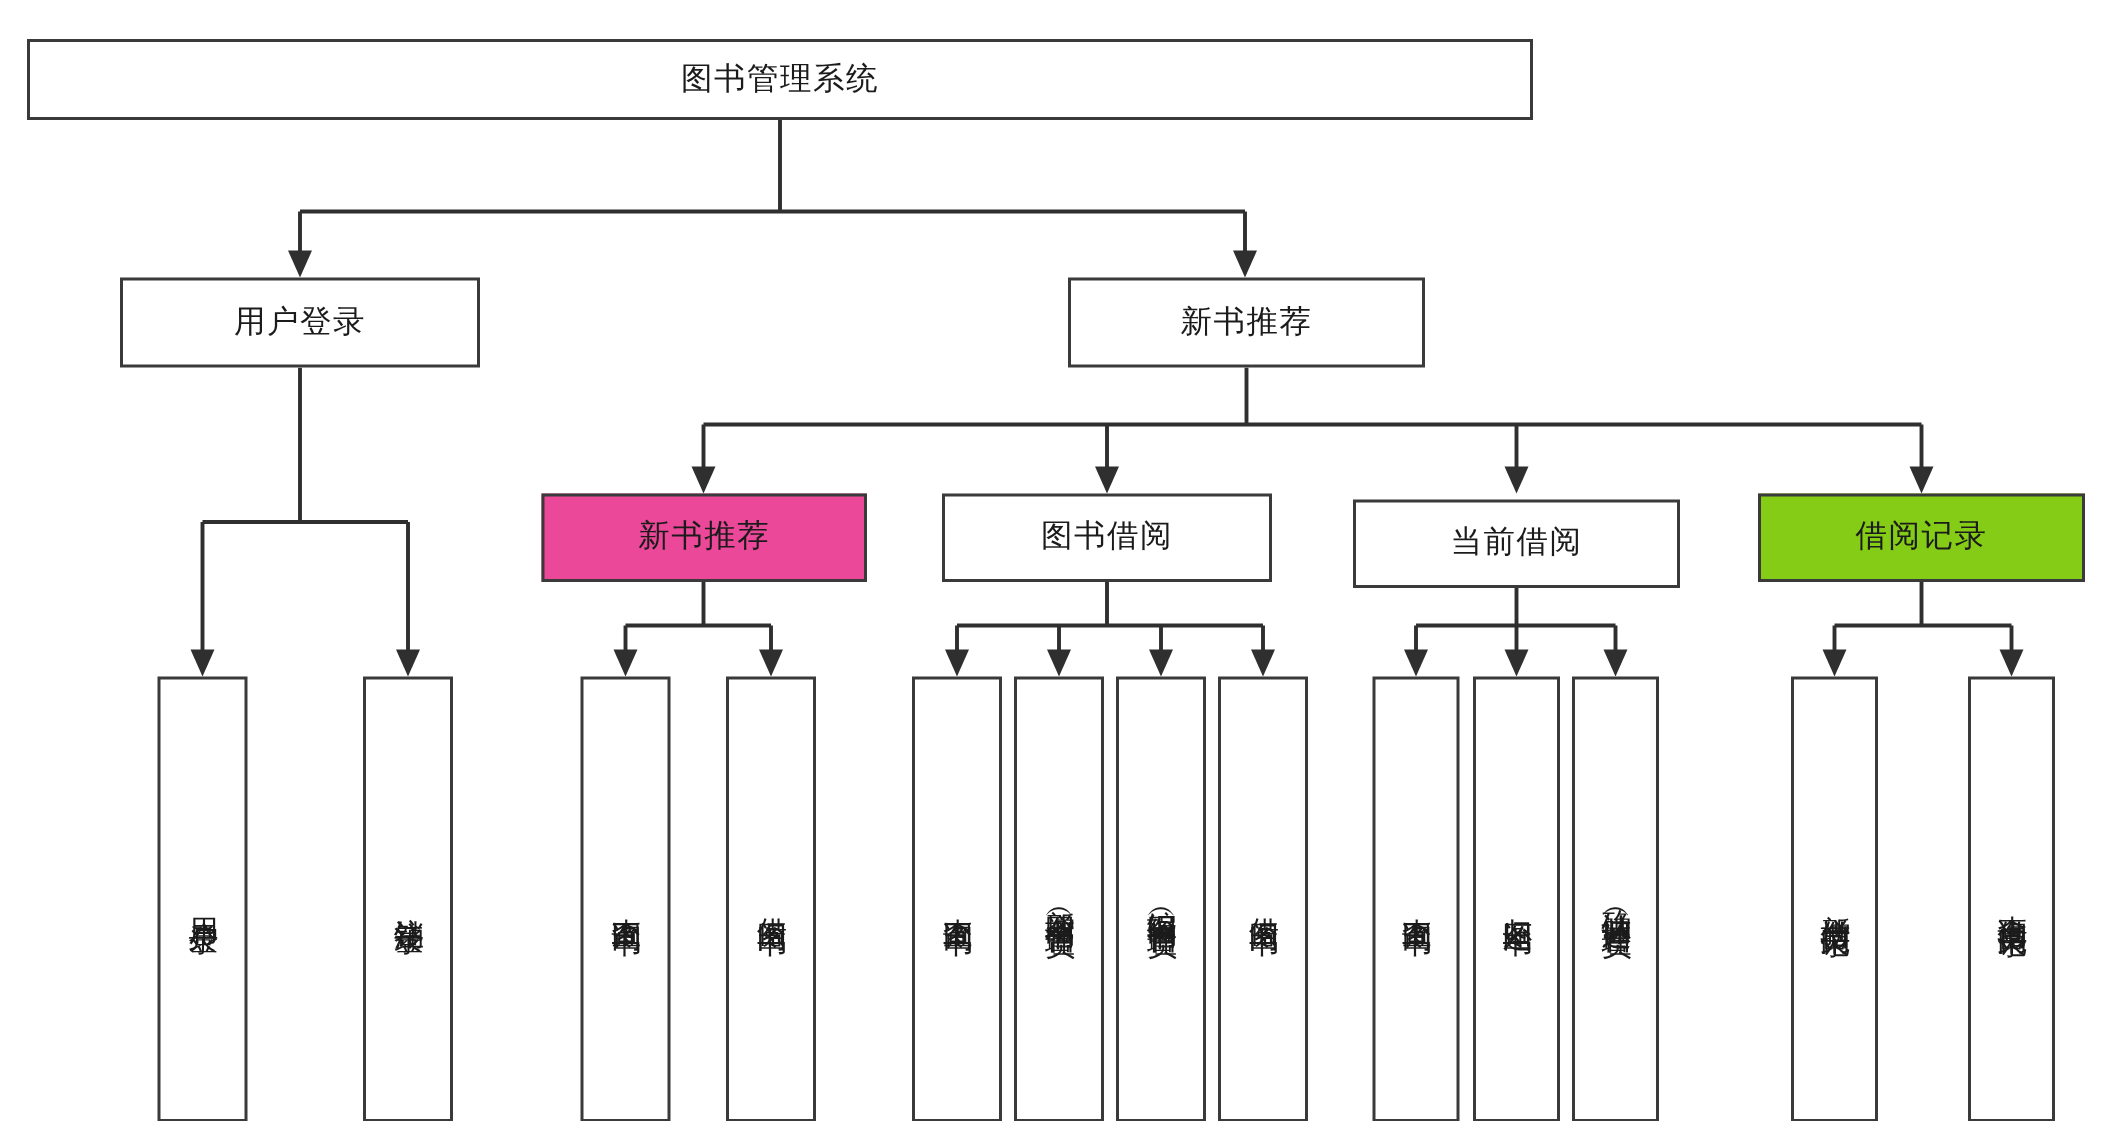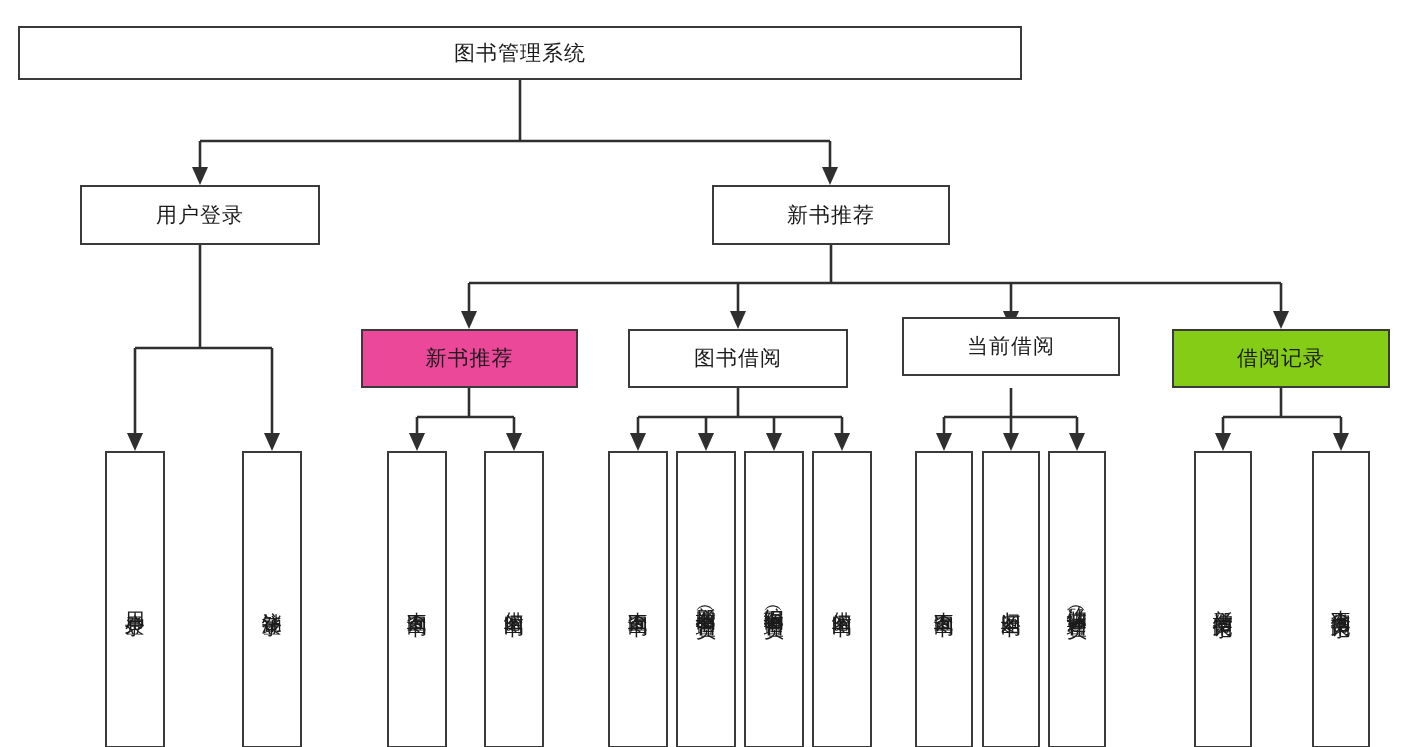--- a/index.html
+++ b/index.html
@@ -138,21 +138,21 @@
       </div>
       <div class="node-box horizontal" style="left: 712px; top: 172px; width: 238px; height: 60px; border-color: rgb(58, 58, 58); background: rgb(255, 255, 255); color: rgb(27, 27, 27);">
         <span class="node-label">新书推荐</span>
       </div>
       <div class="node-box horizontal" style="left: 361px; top: 316px; width: 217px; height: 59px; border-color: rgb(58, 58, 58); background: #ec4899; color: rgb(27, 27, 27);">
         <span class="node-label">新书推荐</span>
       </div>
       <div class="node-box horizontal" style="left: 628px; top: 316px; width: 220px; height: 59px; border-color: rgb(58, 58, 58); background: rgb(255, 255, 255); color: rgb(27, 27, 27);">
         <span class="node-label">图书借阅</span>
       </div>
-      <div class="node-box horizontal" style="left: 902px; top: 304px; width: 218px; height: 59px; border-color: rgb(58, 58, 58); background: rgb(255, 255, 255); color: rgb(27, 27, 27);">
+      <div class="node-box horizontal" style="left: 902px; top: 320px; width: 218px; height: 59px; border-color: rgb(58, 58, 58); background: rgb(255, 255, 255); color: rgb(27, 27, 27);">
         <span class="node-label">当前借阅</span>
       </div>
       <div class="node-box horizontal" style="left: 1172px; top: 316px; width: 218px; height: 59px; border-color: rgb(58, 58, 58); background: #84cc16; color: rgb(27, 27, 27);">
         <span class="node-label">借阅记录</span>
       </div>
       <div class="node-box vertical" style="left: 105px; top: 438px; width: 60px; height: 297px; border-color: rgb(58, 58, 58); background: rgb(255, 255, 255); color: rgb(27, 27, 27);">
         <span class="node-label">用户登录</span>
       </div>
       <div class="node-box vertical" style="left: 242px; top: 438px; width: 60px; height: 297px; border-color: rgb(58, 58, 58); background: rgb(255, 255, 255); color: rgb(27, 27, 27);">
         <span class="node-label">注销登录</span>

